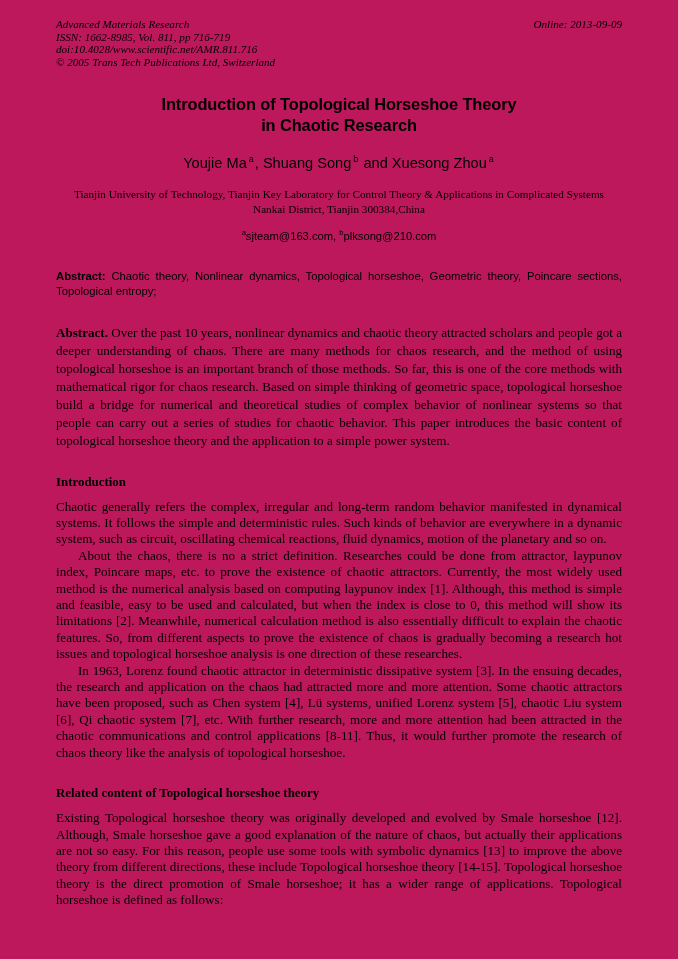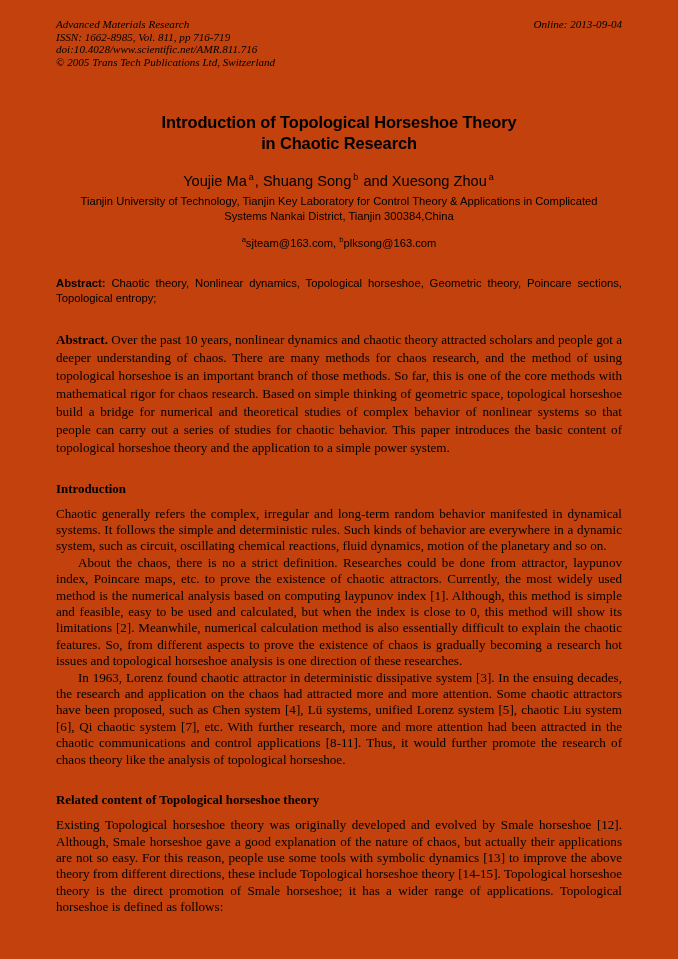--- a/index.html
+++ b/index.html
@@ -13,21 +13,21 @@
     font-family: "Liberation Serif", serif;
     color: #000000;
     overflow: hidden;
   }
   .page {
     position: relative;
     width: 678px;
     height: 959px;
     box-sizing: border-box;
     padding: 18px 56px 0 56px;
-    background: #c2410c;
+    background: #be185d;
   }
 
   
   .journal-header {
     position: relative;
     font-family: "Liberation Serif", serif;
     font-style: italic;
     font-size: 11.1px;
     line-height: 12.6px;
     height: 54px;
@@ -42,21 +42,21 @@
     position: absolute;
     top: 0;
     right: 0;
     font-style: italic;
     font-size: 11.1px;
     white-space: nowrap;
   }
 
   
   .title {
-    margin-top: 40px;
+    margin-top: 22px;
     text-align: center;
     font-family: "Liberation Sans", sans-serif;
     font-weight: bold;
     font-size: 16.4px;
     line-height: 20.5px;
     letter-spacing: -0.1px;
   }
   .title .line2 { display: block; }
 
   
@@ -69,23 +69,23 @@
   }
   .authors sup {
     font-size: 9px;
     vertical-align: super;
     line-height: 0;
     padding: 0 1px 0 2px;
   }
 
   
   .affiliation {
-    margin-top: 4px;
+    margin-top: 15px;
     text-align: center;
-    font-family: Liberation Sans, sans-serif;
+    font-family: Liberation Serif, serif;
     font-size: 11.2px;
     line-height: 14.6px;
     padding: 0 12px;
   }
   .emails {
     margin-top: 13px;
     text-align: center;
     font-family: "Liberation Sans", sans-serif;
     font-size: 11.2px;
     line-height: 14px;
@@ -147,36 +147,36 @@
 
 <div class="page">
 
   <div class="journal-header">
     <div class="left-block">
       <div>Advanced Materials Research</div>
       <div>ISSN: 1662-8985, Vol. 811, pp 716-719</div>
       <div>doi:10.4028/www.scientific.net/AMR.811.716</div>
       <div>© 2005 Trans Tech Publications Ltd, Switzerland</div>
     </div>
-    <div class="online-date">Online: 2013-09-04</div>
+    <div class="online-date">Online: 2013-09-09</div>
   </div>
 
   <div class="title">
     <span>Introduction of Topological Horseshoe Theory</span>
     <span class="line2">in Chaotic Research</span>
   </div>
 
   <div class="authors">
     <span>Youjie Ma</span><sup>a</sup><span>, </span><span>Shuang Song</span><sup>b</sup><span> and </span><span>Xuesong Zhou</span><sup>a</sup>
   </div>
 
   <div class="affiliation">Tianjin University of Technology, Tianjin Key Laboratory for Control Theory &amp; Applications in Complicated Systems Nankai District, Tianjin 300384,China</div>
 
   <div class="emails">
-    <sup>a</sup><span>sjteam@163.com, </span><sup>b</sup><span>plksong@163.com</span>
+    <sup>a</sup><span>sjteam@163.com, </span><sup>b</sup><span>plksong@210.com</span>
   </div>
 
   <div class="keywords">
     <span class="kw-label">Abstract:</span><span> Chaotic theory, Nonlinear dynamics, Topological horseshoe, Geometric theory, Poincare sections, Topological entropy;</span>
   </div>
 
   <div class="abstract">
     <span class="ab-label">Abstract.</span><span> Over the past 10 years, nonlinear dynamics and chaotic theory attracted scholars and people got a deeper understanding of chaos. There are many methods for chaos research, and the method of using topological horseshoe is an important branch of those methods. So far, this is one of the core methods with mathematical rigor for chaos research. Based on simple thinking of geometric space, topological horseshoe build a bridge for numerical and theoretical studies of complex behavior of nonlinear systems so that people can carry out a series of studies for chaotic behavior. This paper introduces the basic content of topological horseshoe theory and the application to a simple power system.</span>
   </div>
 

